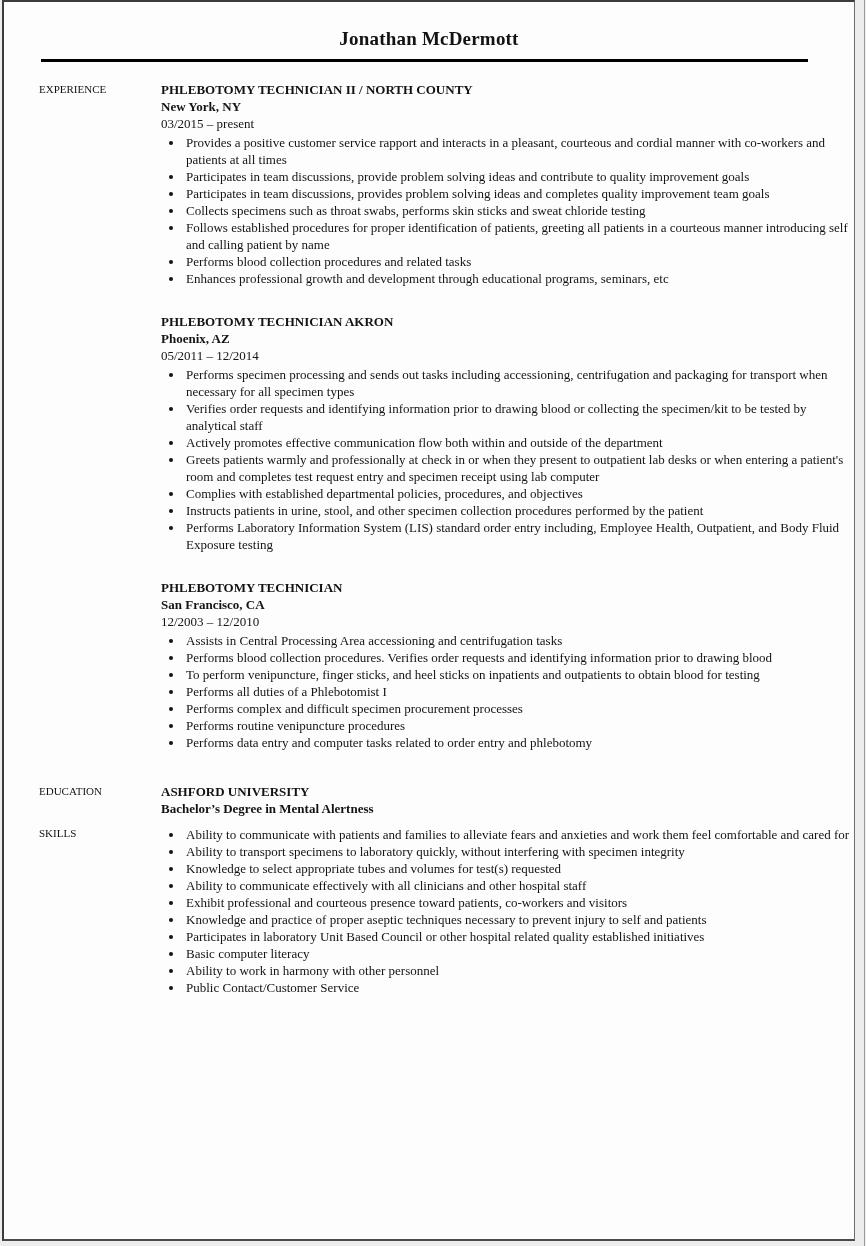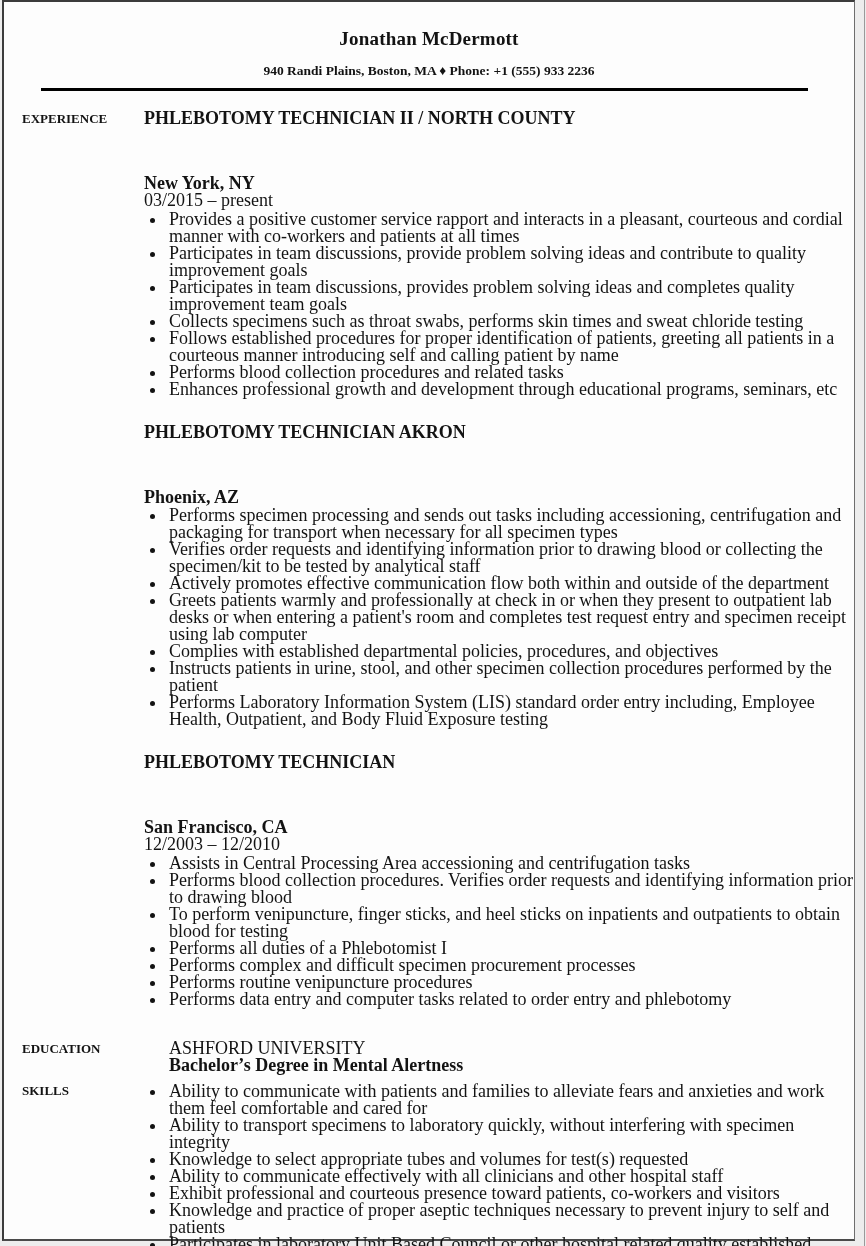--- a/index.html
+++ b/index.html
@@ -44,83 +44,83 @@
   .rule {
     height: 3px;
     background: #000;
     margin: 9px 46px 0 37px;
   }
   .section {
     display: flex;
     align-items: flex-start;
   }
   .section-experience { margin-top: 19px; }
-  .section-education  { margin-top: 32px; gap: 25px; }
+  .section-education  { margin-top: 32px; }
   .section-skills     { margin-top: 8px; }
   .section-label {
     flex: 0 0 122px;
-    padding-left: 18px;
-    font-weight: bold;
-    font-size: 13px;
+    padding-left: 35px;
+    font-weight: normal;
+    font-size: 11px;
     line-height: 17px;
   }
   .section-body {
     flex: 1 1 auto;
     min-width: 0;
-    font-size: 18px;
+    font-size: 13px;
     line-height: 17px;
   }
   .job + .job { margin-top: 26px; }
   .job-title  { font-weight: bold; }
-  .job-location { font-weight: bold; margin-top: 48px; }
+  .job-location { font-weight: bold; }
   .job-dates { margin-bottom: 2px; }
   ul.bullets {
     margin: 1px 0 0 0;
     padding-left: 23px;
     list-style: disc outside;
   }
   ul.bullets li { padding-left: 2px; }
-  .school { font-weight: normal; }
+  .school { font-weight: bold; }
   .degree { font-weight: bold; }
 </style>
 </head>
 <body>
 
 <div class="frame">
   <div class="outer-edge"></div>
   <div class="page">
 
     <header>
       <div class="name">Jonathan McDermott</div>
-      <div class="contact">940 Randi Plains, Boston, MA ♦ Phone: +1 (555) 933 2236</div>
       <div class="rule"></div>
     </header>
 
     <section class="section section-experience">
       <div class="section-label">EXPERIENCE</div>
       <div class="section-body">
 
         <div class="job">
           <div class="job-title">PHLEBOTOMY TECHNICIAN II / NORTH COUNTY</div>
           <div class="job-location">New York, NY</div>
           <div class="job-dates">03/2015 – present</div>
           <ul class="bullets">
             <li>Provides a positive customer service rapport and interacts in a pleasant, courteous and cordial manner with co-workers and patients at all times</li>
             <li>Participates in team discussions, provide problem solving ideas and contribute to quality improvement goals</li>
             <li>Participates in team discussions, provides problem solving ideas and completes quality improvement team goals</li>
-            <li>Collects specimens such as throat swabs, performs skin times and sweat chloride testing</li>
+            <li>Collects specimens such as throat swabs, performs skin sticks and sweat chloride testing</li>
             <li>Follows established procedures for proper identification of patients, greeting all patients in a courteous manner introducing self and calling patient by name</li>
             <li>Performs blood collection procedures and related tasks</li>
             <li>Enhances professional growth and development through educational programs, seminars, etc</li>
           </ul>
         </div>
 
         <div class="job">
           <div class="job-title">PHLEBOTOMY TECHNICIAN AKRON</div>
           <div class="job-location">Phoenix, AZ</div>
+          <div class="job-dates">05/2011 – 12/2014</div>
           <ul class="bullets">
             <li>Performs specimen processing and sends out tasks including accessioning, centrifugation and packaging for transport when necessary for all specimen types</li>
             <li>Verifies order requests and identifying information prior to drawing blood or collecting the specimen/kit to be tested by analytical staff</li>
             <li>Actively promotes effective communication flow both within and outside of the department</li>
             <li>Greets patients warmly and professionally at check in or when they present to outpatient lab desks or when entering a patient's room and completes test request entry and specimen receipt using lab computer</li>
             <li>Complies with established departmental policies, procedures, and objectives</li>
             <li>Instructs patients in urine, stool, and other specimen collection procedures performed by the patient</li>
             <li>Performs Laboratory Information System (LIS) standard order entry including, Employee Health, Outpatient, and Body Fluid Exposure testing</li>
           </ul>
         </div>

